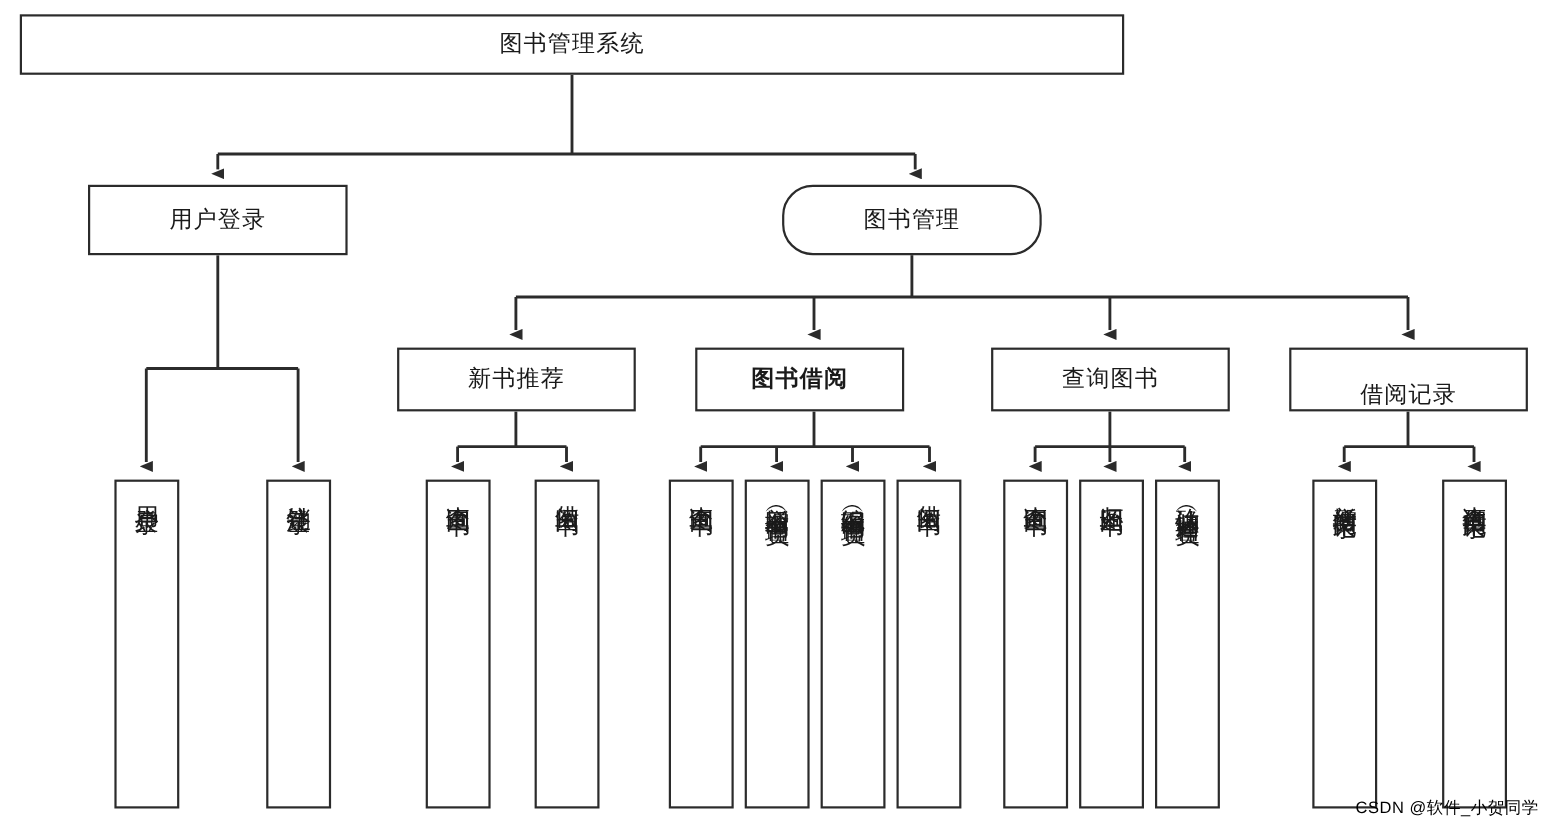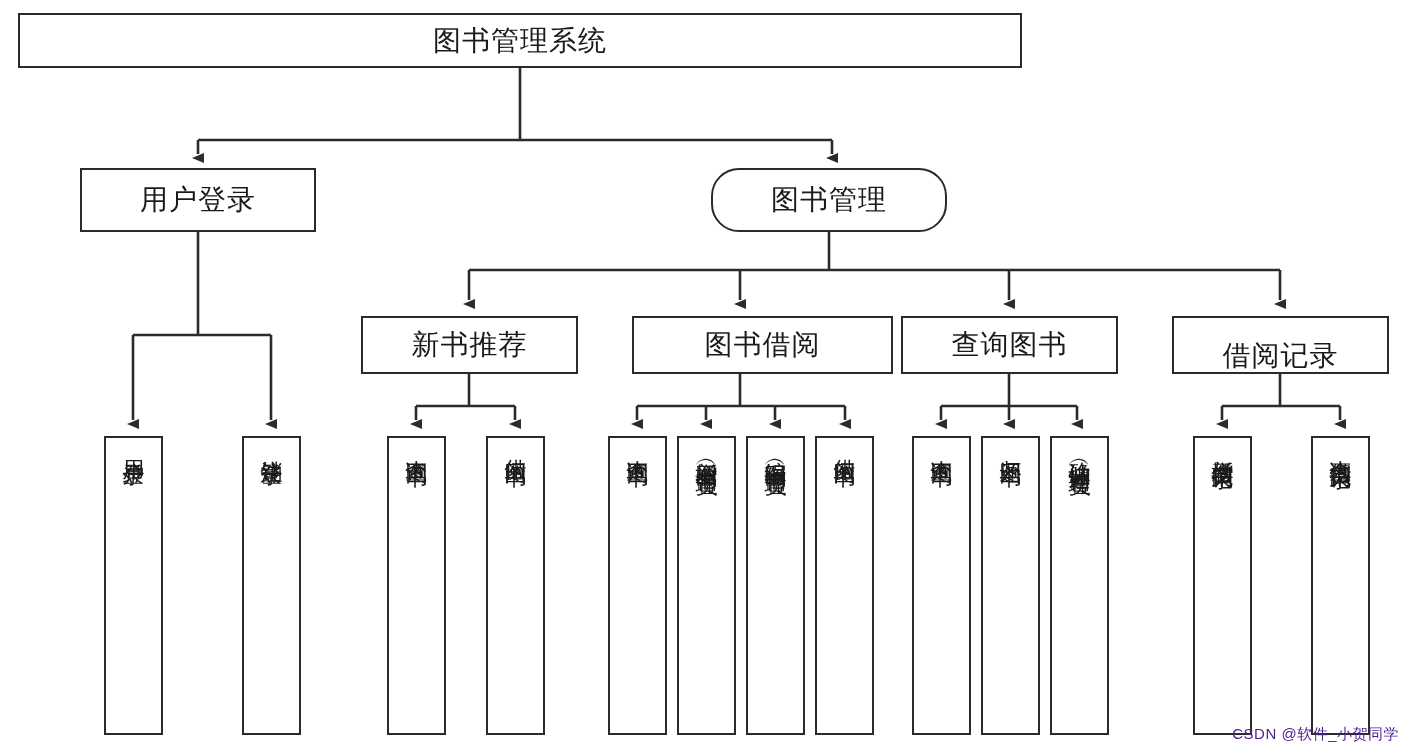--- a/index.html
+++ b/index.html
@@ -21,41 +21,41 @@
     color:#1a1a1a;
   }
   .node .lbl{
     display:block;
     text-align:center;
     line-height:1.18;
     white-space:nowrap;
   }
   .node.horiz .lbl{
     writing-mode:horizontal-tb;
-    font-size:28px;
+    font-size:21px;
     letter-spacing:1px;
   }
   .node.vert{
     align-items:flex-start;
     justify-content:center;
     padding-top:4px;
   }
   .node.vert .lbl{
     writing-mode:vertical-rl;
     text-orientation:upright;
     font-size:22px;
     letter-spacing:2px;
     line-height:1;
   }
   .node.vert.tall .lbl{padding-top:2px;}
   #watermark{
     position:absolute;
     right:6px;bottom:3px;
     font-size:15px;
-    color:#4c1d95;
+    color:#000000;
     letter-spacing:0.5px;
     white-space:nowrap;
     pointer-events:none;
   }
 </style>
 </head>
 <body>
 
 <div id="diagram-root">
 
@@ -116,21 +116,21 @@
   <div class="node horiz" style="left:80px;top:168px;width:236px;height:64px;">
     <span class="lbl">用户登录</span>
   </div>
   <div class="node horiz" style="left:711px;top:168px;width:236px;height:64px;border-radius:28px;">
     <span class="lbl">图书管理</span>
   </div>
 
   <div class="node horiz" style="left:361px;top:316px;width:217px;height:58px;">
     <span class="lbl">新书推荐</span>
   </div>
-  <div class="node horiz" style="left:632px;top:316px;width:261px;height:58px;">
+  <div class="node horiz" style="left:632px;top:316px;width:190px;height:58px;font-weight:bold;">
     <span class="lbl">图书借阅</span>
   </div>
   <div class="node horiz" style="left:901px;top:316px;width:217px;height:58px;">
     <span class="lbl">查询图书</span>
   </div>
   <div class="node horiz" style="left:1172px;top:316px;width:217px;height:58px;align-items:flex-end;">
     <span class="lbl">借阅记录</span>
   </div>
 
   <div class="node vert" style="left:104px;top:436px;width:59px;height:299px;">

